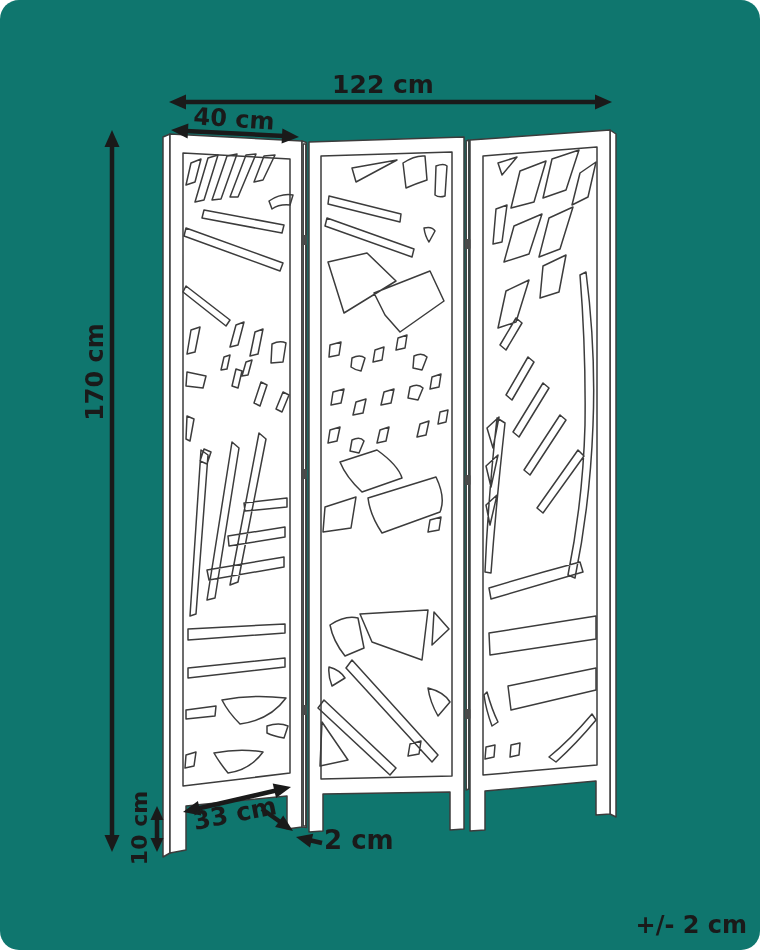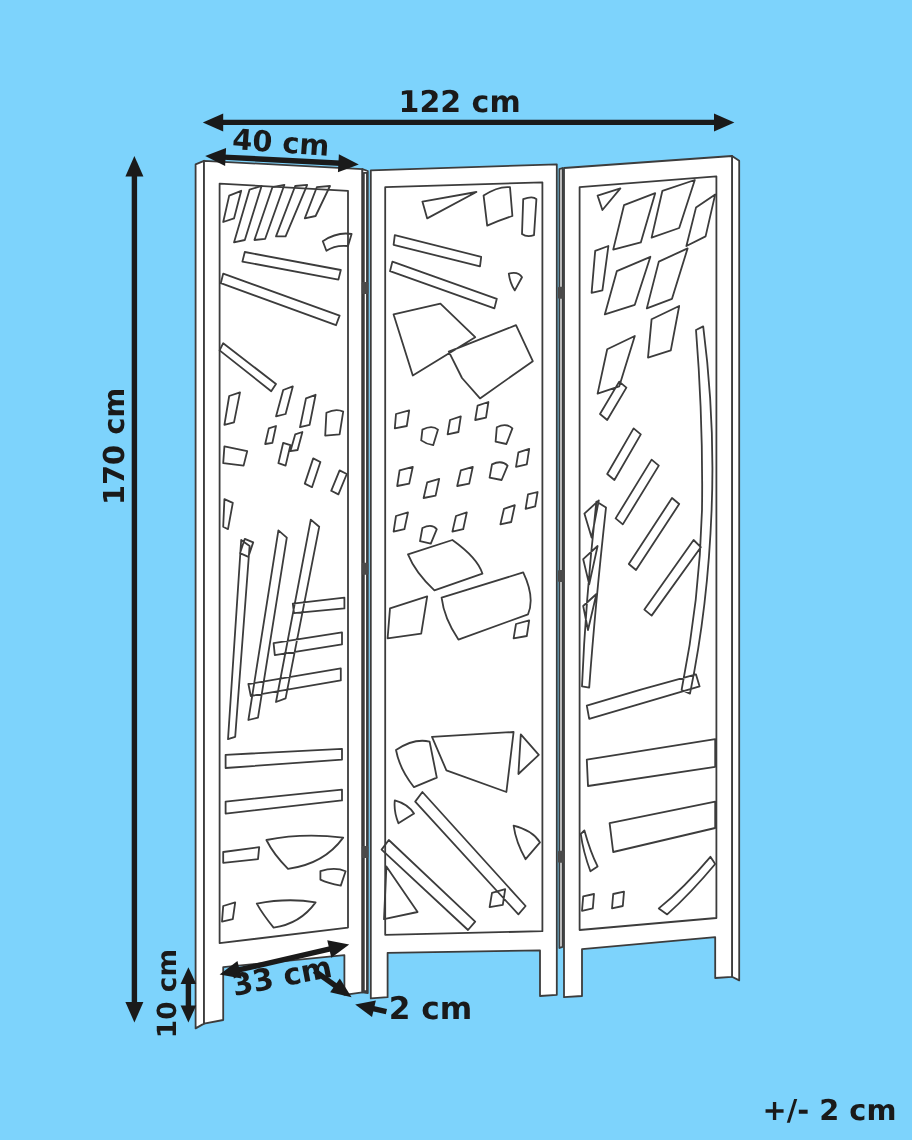--- a/index.html
+++ b/index.html
@@ -1,21 +1,22 @@
 <!DOCTYPE html>
 <html><head>
 <meta charset="utf-8">
 <style>
   html,body{margin:0;padding:0;background:#ffffff;}
   .stage{
     position:relative;
     width:760px;height:950px;
-    background:#7dd3fc;
+    background:#0f766e;
     overflow:hidden;
     font-family:"DejaVu Sans","Liberation Sans",sans-serif;
+    border-radius:19px;
   }
   svg{display:block;}
   .dim-label{
     font-family:"DejaVu Sans","Liberation Sans",sans-serif;
     font-weight:bold;
     fill:#1a1a1a;
   }
 </style>
 </head>
 <body>

